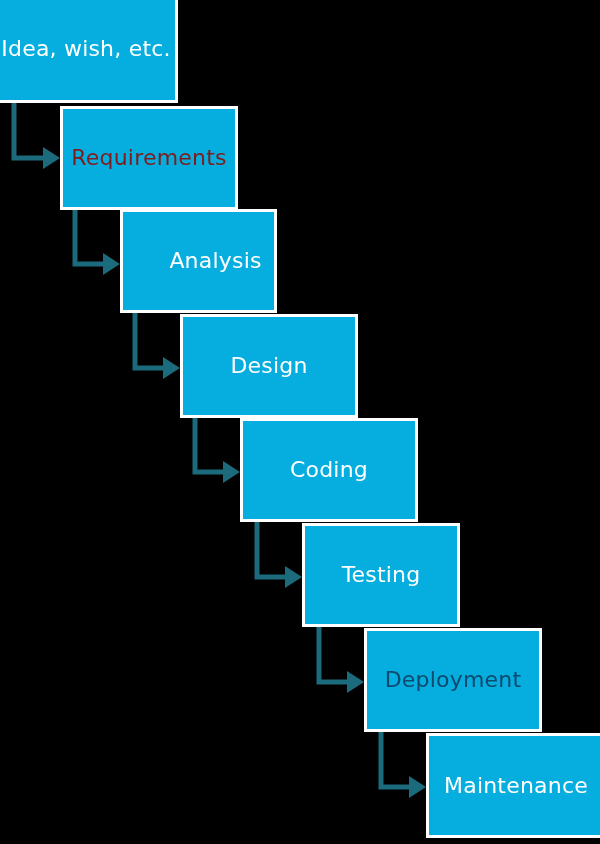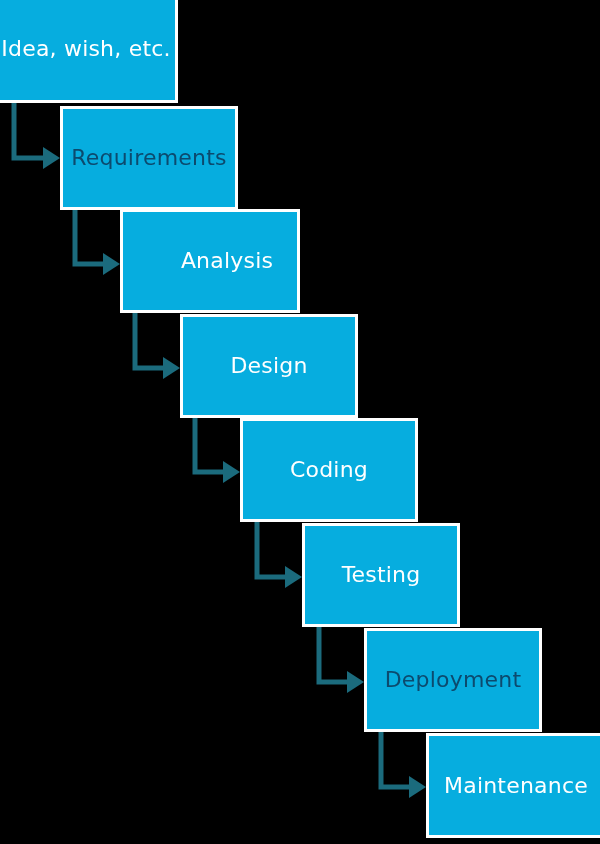--- a/index.html
+++ b/index.html
@@ -85,23 +85,23 @@
         <path d="M 381 732 L 381 787 L 409 787" fill="none" stroke="#1B6B7D" stroke-width="5" stroke-linecap="butt" stroke-linejoin="miter"></path>
         <polygon points="409,776 426,787 409,798" fill="#1B6B7D"></polygon>
       </g>
     </svg>
 
   <div id="box-layer">
       <div class="phase-box" style="left: -6px; top: -6px; width: 184px; height: 109px; background: rgb(6, 173, 223); border-color: rgb(255, 255, 255); border-width: 3px;">
         <span class="phase-label" style="color: rgb(255, 255, 255);">Idea, wish, etc.</span>
       </div>
       <div class="phase-box" style="left: 60px; top: 106px; width: 178px; height: 104px; background: rgb(6, 173, 223); border-color: rgb(255, 255, 255); border-width: 3px;">
-        <span class="phase-label" style="color: #0c4a6e; text-align: right;">Requirements</span>
+        <span class="phase-label" style="color: #7f1d1d; text-align: right;">Requirements</span>
       </div>
-      <div class="phase-box" style="left: 120px; top: 209px; width: 180px; height: 104px; background: rgb(6, 173, 223); border-color: rgb(255, 255, 255); border-width: 3px; padding-left: 34px;">
+      <div class="phase-box" style="left: 120px; top: 209px; width: 157px; height: 104px; background: rgb(6, 173, 223); border-color: rgb(255, 255, 255); border-width: 3px; padding-left: 34px;">
         <span class="phase-label" style="color: rgb(255, 255, 255);">Analysis</span>
       </div>
       <div class="phase-box" style="left: 180px; top: 314px; width: 178px; height: 104px; background: rgb(6, 173, 223); border-color: rgb(255, 255, 255); border-width: 3px;">
         <span class="phase-label" style="color: rgb(255, 255, 255);">Design</span>
       </div>
       <div class="phase-box" style="left: 240px; top: 418px; width: 178px; height: 104px; background: rgb(6, 173, 223); border-color: rgb(255, 255, 255); border-width: 3px;">
         <span class="phase-label" style="color: rgb(255, 255, 255);">Coding</span>
       </div>
       <div class="phase-box" style="left: 302px; top: 523px; width: 158px; height: 104px; background: rgb(6, 173, 223); border-color: rgb(255, 255, 255); border-width: 3px;">
         <span class="phase-label" style="color: rgb(255, 255, 255);">Testing</span>

